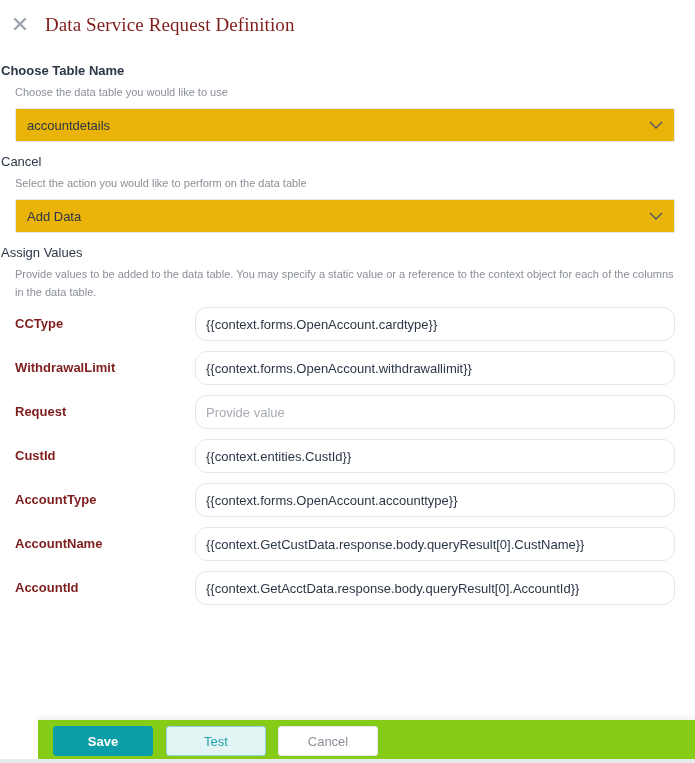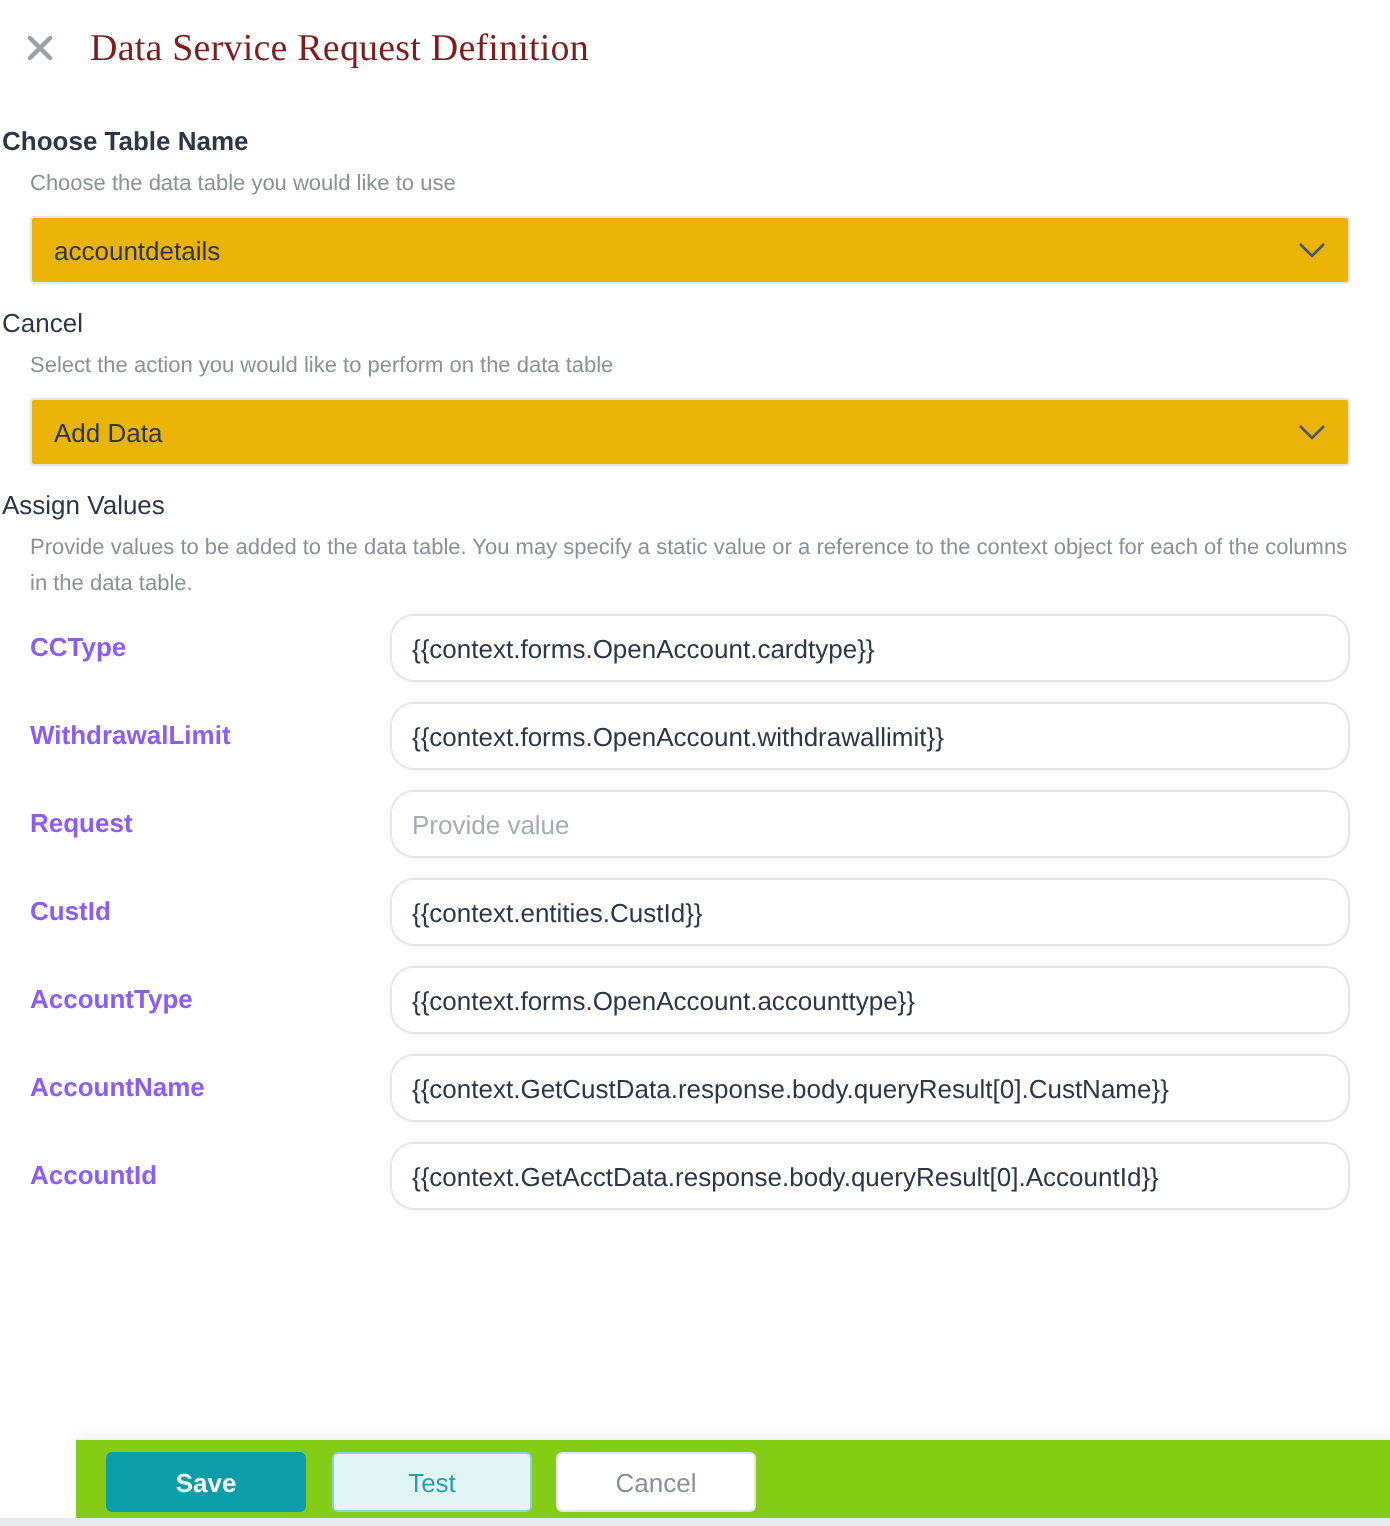--- a/index.html
+++ b/index.html
@@ -11,21 +11,21 @@
   .close-btn svg { display: block; }
   .title { position: absolute; left: 45px; top: 14px; font-size: 19px; color: #7f1d1d; letter-spacing: 0.1px; font-family: Liberation Serif, serif; }
 
   .section-label { position: absolute; left: 1px; font-size: 13px; font-weight: bold; color: #2b3647; }
   .section-desc { position: absolute; left: 15px; font-size: 11px; color: #8a8f98; line-height: 18px; width: 660px; }
 
   .select { position: absolute; left: 15px; width: 660px; height: 34px; border: 1px solid #e4e6ea; border-radius: 2px; background: #eab308; cursor: pointer; }
   .select .val { position: absolute; left: 11px; top: 9px; font-size: 13px; color: #2b3647; }
   .select .chev { position: absolute; right: 11px; top: 11px; width: 14px; height: 10px; }
 
-  .row-label { position: absolute; left: 15px; font-size: 13px; font-weight: bold; color: #8b5cf6; }
+  .row-label { position: absolute; left: 15px; font-size: 13px; font-weight: bold; color: #7f1d1d; }
   .row-input { position: absolute; left: 195px; width: 480px; height: 34px; border: 1px solid #e4e6ea; border-radius: 12px; background: #fff;
                font-family: "Liberation Sans", sans-serif; font-size: 13px; color: #2b3647; padding: 0 10px; outline: none; }
   .row-input::placeholder { color: #a7acb3; }
 
   .footer { position: absolute; left: 0; top: 719px; width: 695px; height: 40px; background: #84cc16;
             box-shadow: 0 -3px 6px rgba(0,0,0,0.05); border-top: 1px solid #f0f1f3; margin-left: 38px; }
   .footer-strip { position: absolute; left: 0; top: 759px; width: 695px; height: 4px; background: #e8eaed; }
   .btn { position: absolute; top: 6px; height: 30px; border-radius: 3px; font-family: "Liberation Sans", sans-serif;
          font-size: 13px; cursor: pointer; display: flex; align-items: center; justify-content: center; }
   .btn-save { left: 15px; width: 100px; background: #0c9ea8; color: #ffffff; border: 1px solid #0c9ea8; font-weight: bold; }

